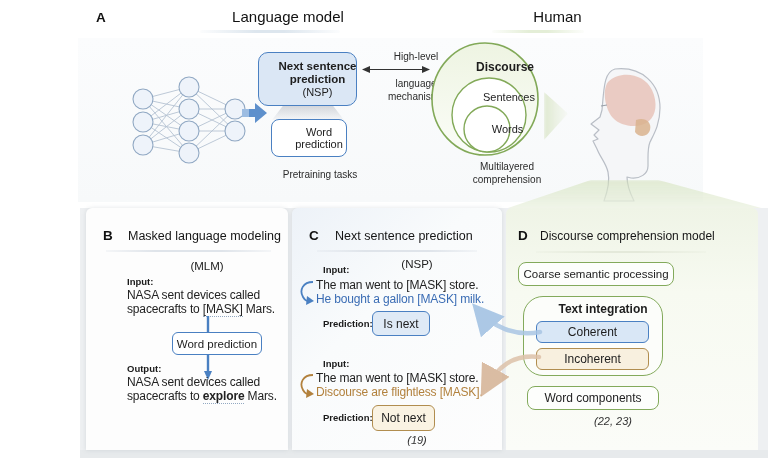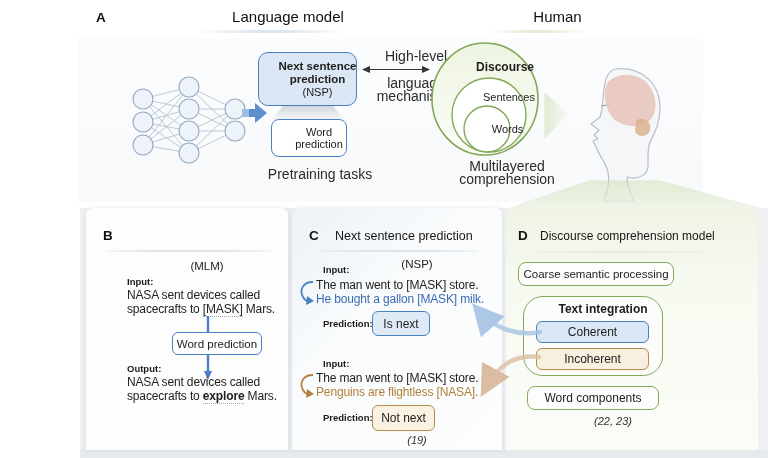--- a/index.html
+++ b/index.html
@@ -24,21 +24,21 @@
   .tan-sent{color:#b2813d;}
   .mask-underline{border-bottom:1.6px dotted #93a9c2;padding-bottom:0px;}
   .pill{position:absolute;display:flex;align-items:center;justify-content:center;
         font-size:12px;color:#1d1d1d;border-radius:6px;box-sizing:border-box;}
   .blue-pill{background:#dfeaf6;border:1.5px solid #4a80c2;}
   .tan-pill{background:#faf3e3;border:1.5px solid #b18d4f;}
   .green-box{position:absolute;display:flex;align-items:center;justify-content:center;
         background:#fdfefc;border:1.5px solid #83aa5b;border-radius:8px;
         font-size:12px;color:#222;box-sizing:border-box;}
   .citation{font-size:11px;font-style:italic;color:#333;}
-  .cap{font-size:14px;color:#2b2b2b;line-height:13px;}
+  .cap{font-size:10px;color:#2b2b2b;line-height:13px;}
   .circ-label{font-size:11px;color:#1d1d1d;}
 </style>
 </head>
 <body>
 
 <div id="fig">
 
   <div class="abs" style="left:78px;top:38px;width:625px;height:164px;background:linear-gradient(180deg,#fbfcfd,#f7f9fa);"></div>
 
   <div class="abs panel-letter" style="left:96px;top:10px;">A</div>
@@ -139,20 +139,21 @@
   </svg>
 
   <div class="abs" style="left:505px;top:180px;width:260px;height:29px;clip-path:polygon(33% 0,59% 0,100% 100%,0 100%);
               background:linear-gradient(to bottom,rgba(208,224,182,.55),rgba(236,242,226,.8));filter:blur(1px);"></div>
 
   <div class="abs" style="left:80px;top:208px;width:688px;height:244px;background:#eef0f2;"></div>
   <div class="abs" style="left:80px;top:450px;width:688px;height:8px;background:#e7eaec;"></div>
 
   <div class="card" style="left:86px;width:202px;background:#fdfdfd;">
     <div class="abs panel-letter" style="left:17px;top:20px;">B</div>
+    <div class="abs card-title" style="left:42px;top:21px;">Masked language modeling</div>
     <div class="abs divider" style="left:20px;top:42px;width:165px;"></div>
     <div class="abs subtitle center" style="left:0;top:52px;width:100%;">(MLM)</div>
 
     <div class="abs io-label" style="left:41px;top:68px;">Input:</div>
     <div class="abs sent" style="left:41px;top:80px;">NASA sent devices called</div>
     <div class="abs sent" style="left:41px;top:94px;">
       <span>spacecrafts to </span><span class="mask-underline">[MASK]</span><span> Mars.</span>
     </div>
 
     <svg class="abs" style="left:118px;top:108px;" width="8" height="64" viewBox="0 0 8 64">
@@ -189,21 +190,21 @@
     <div class="pill blue-pill" style="left:80px;top:103px;width:58px;height:25px;">
       <span>Is next</span>
     </div>
 
     <div class="abs io-label" style="left:31px;top:150px;">Input:</div>
     <svg class="abs" style="left:7px;top:165px;" width="16" height="25" viewBox="0 0 16 25">
       <path d="M14,2 C4,2 0,10 4,17 C5,19 6,20 8,21" fill="none" stroke="#b2813d" stroke-width="1.8"></path>
       <polygon points="7,25 15,21 8,16" fill="#b2813d"></polygon>
     </svg>
     <div class="abs sent" style="left:24px;top:163px;">The man went to [MASK] store.</div>
-    <div class="abs sent tan-sent" style="left:24px;top:177px;">Penguins are flightless [NASA].</div>
+    <div class="abs sent tan-sent" style="left:24px;top:177px;">Discourse are flightless [MASK].</div>
 
     <div class="abs io-label" style="left:31px;top:204px;">Prediction:</div>
     <div class="pill tan-pill" style="left:80px;top:197px;width:63px;height:26px;">
       <span>Not next</span>
     </div>
 
     <div class="abs citation center" style="left:0;top:226px;width:100%;">(19)</div>
   </div>
 
   <div class="card" style="left:506px;width:252px;background:linear-gradient(to bottom,#eff4e6 0%,#f7faf1 35%,#fbfcf8 100%);box-shadow:none;">

